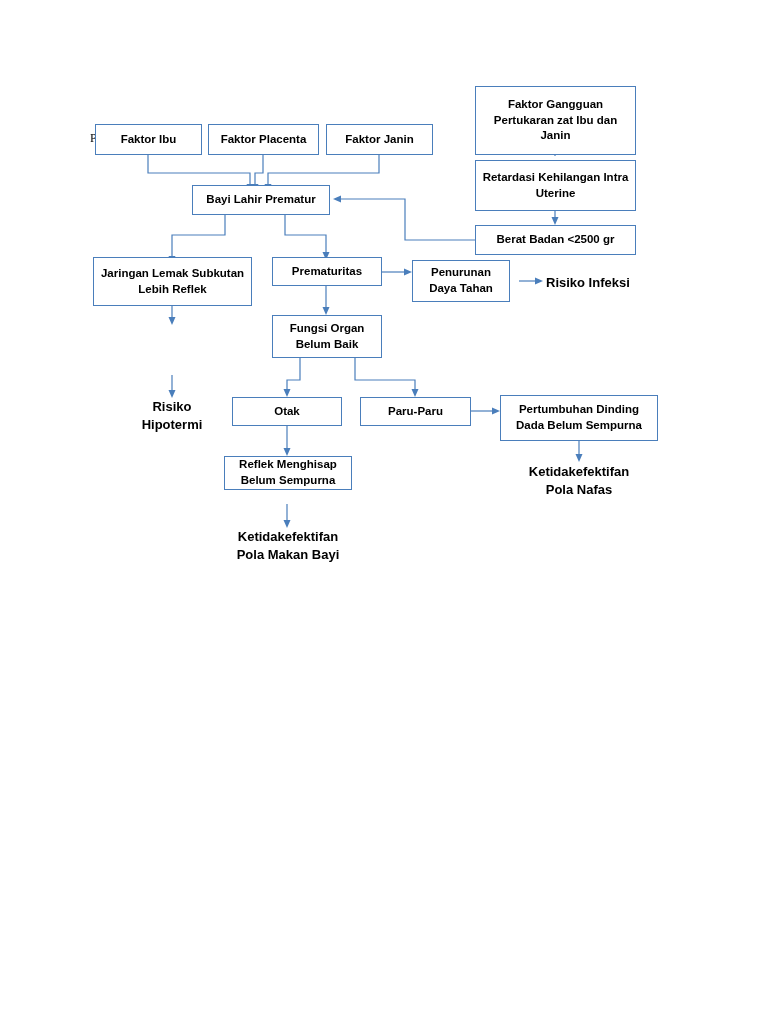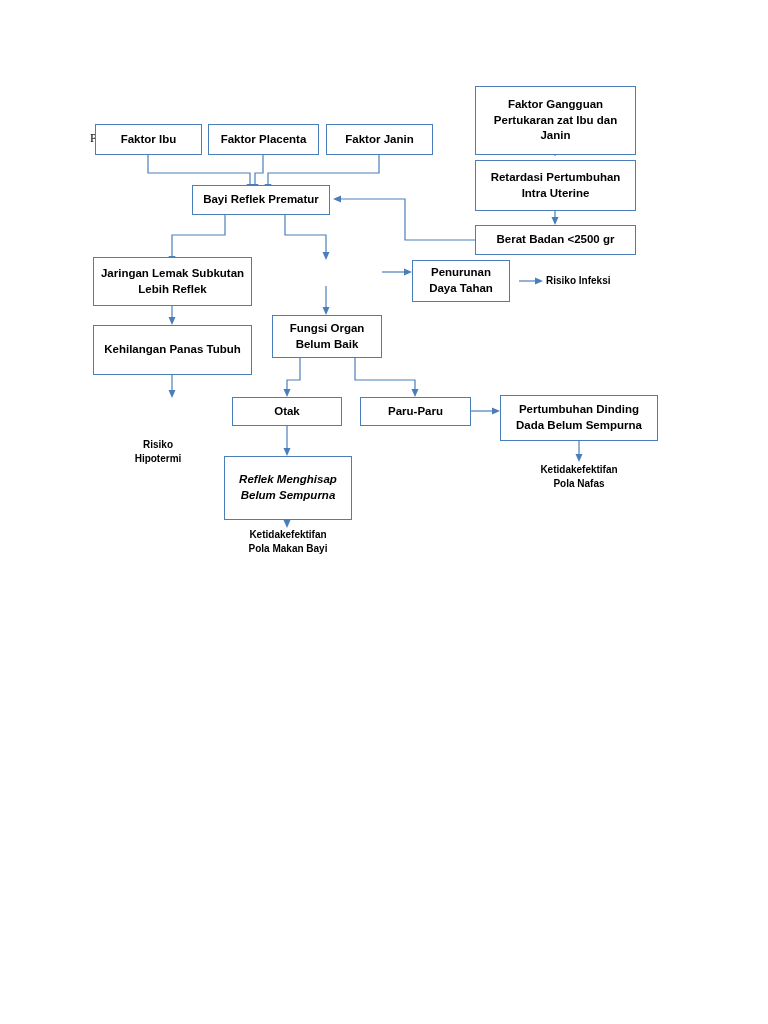--- a/index.html
+++ b/index.html
@@ -40,21 +40,21 @@
   .label-plain {
     position: absolute;
     font-family: "Liberation Serif", serif;
     font-size: 12px;
     color: #000000;
     white-space: nowrap;
     margin-top: 45px;
   }
   .outcome {
     position: absolute;
-    font-size: 10px;
+    font-size: 13px;
     font-weight: bold;
     line-height: 1.35;
     text-align: center;
     color: #000000;
     white-space: pre-line;
   }
   svg.connectors {
     position: absolute;
     left: 0;
     top: 0;
@@ -139,38 +139,38 @@
 
     <path d="M287,504 L287,521"></path>
     <polygon points="287,528 283.5,520 290.5,520"></polygon>
   </svg>
 
   <div class="node" style="left:95px; top:124px; width:107px; height:31px;">Faktor Ibu</div>
   <div class="node" style="left:208px; top:124px; width:111px; height:31px;">Faktor Placenta</div>
   <div class="node" style="left:326px; top:124px; width:107px; height:31px;">Faktor Janin</div>
 
   <div class="node" style="left:475px; top:86px; width:161px; height:69px;">Faktor Gangguan Pertukaran zat Ibu dan Janin</div>
-  <div class="node" style="left:475px; top:160px; width:161px; height:51px;">Retardasi Pertumbuhan Intra Uterine</div>
+  <div class="node" style="left:475px; top:160px; width:161px; height:51px;">Retardasi Kehilangan Intra Uterine</div>
   <div class="node" style="left:475px; top:225px; width:161px; height:30px;">Berat Badan &lt;2500 gr</div>
 
-  <div class="node" style="left:192px; top:185px; width:138px; height:30px;">Bayi Reflek Prematur</div>
+  <div class="node" style="left:192px; top:185px; width:138px; height:30px;">Bayi Lahir Prematur</div>
 
   <div class="node" style="left:93px; top:257px; width:159px; height:49px;">Jaringan Lemak Subkutan Lebih Reflek</div>
+  <div class="node" style="left:272px; top:257px; width:110px; height:29px;">Prematuritas</div>
   <div class="node" style="left:412px; top:260px; width:98px; height:42px;">Penurunan Daya Tahan</div>
 
-  <div class="node" style="left:93px; top:325px; width:159px; height:50px;">Kehilangan Panas Tubuh</div>
   <div class="node" style="left:272px; top:315px; width:110px; height:43px;">Fungsi Organ Belum Baik</div>
 
   <div class="node" style="left:360px; top:397px; width:111px; height:29px;">Paru-Paru</div>
   <div class="node" style="left:232px; top:397px; width:110px; height:29px;">Otak</div>
   <div class="node" style="left:500px; top:395px; width:158px; height:46px;">Pertumbuhan Dinding Dada Belum Sempurna</div>
 
-  <div class="node" style="left:224px; top:456px; width:128px; height:64px;font-style:italic;">Reflek Menghisap Belum Sempurna</div>
+  <div class="node" style="left:224px; top:456px; width:128px; height:34px;">Reflek Menghisap Belum Sempurna</div>
 
   <div class="outcome" style="left:546px; top:274px; width:110px; text-align:left;">Risiko Infeksi</div>
-  <div class="outcome" style="left:108px; top:398px; width:100px;margin-top:40px;">Risiko
+  <div class="outcome" style="left:122px; top:398px; width:100px;">Risiko
 Hipotermi</div>
   <div class="outcome" style="left:509px; top:463px; width:140px;">Ketidakefektifan
 Pola Nafas</div>
   <div class="outcome" style="left:213px; top:528px; width:150px;">Ketidakefektifan
 Pola Makan Bayi</div>
 
 </div>
 
 </body></html>

